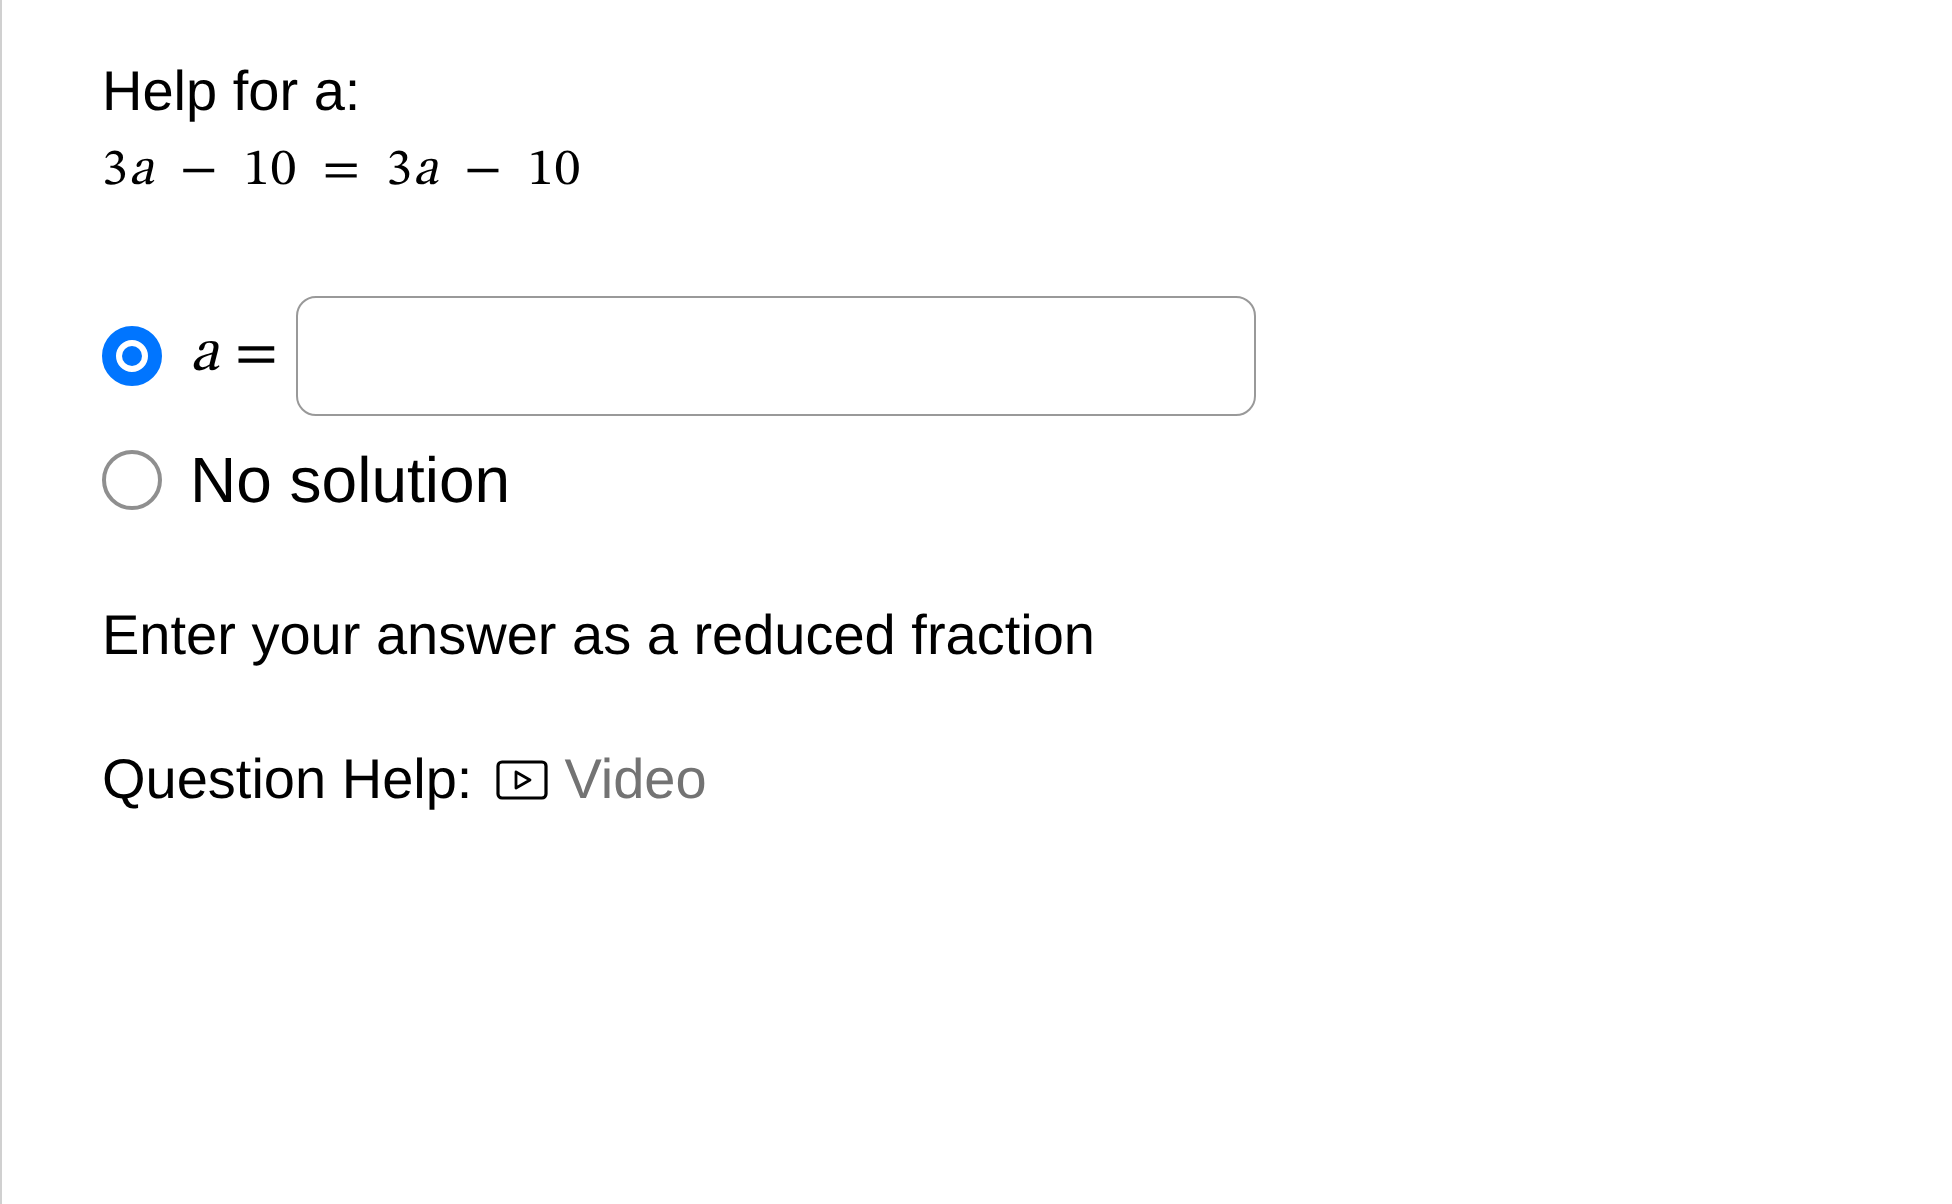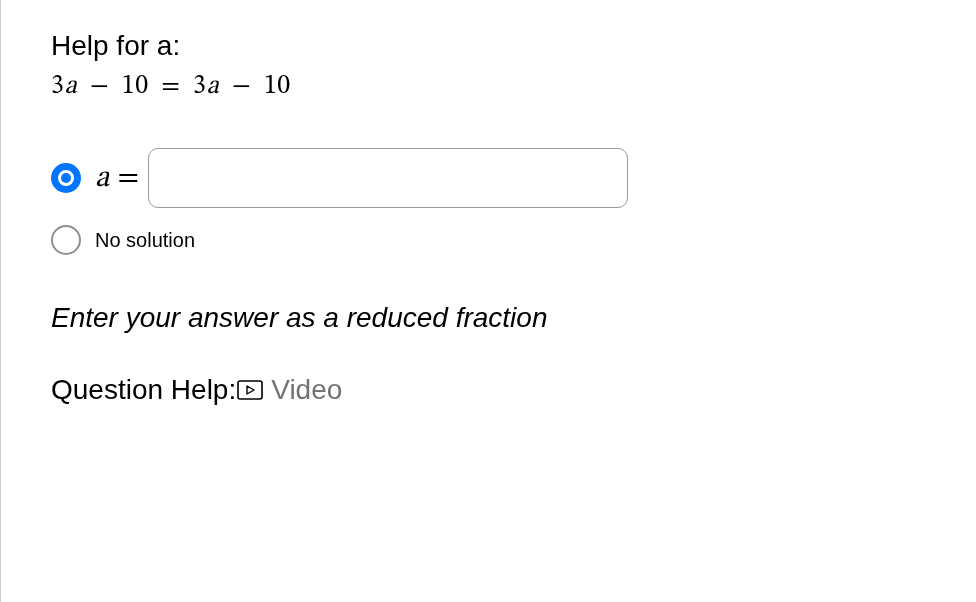--- a/index.html
+++ b/index.html
@@ -79,30 +79,29 @@
     .answer-input {
       height: 60px;
       width: 480px;
       border: 1.5px solid #999;
       border-radius: 10px;
       background: #fff;
       font-size: 24px;
       padding: 0 12px;
     }
     .option-text {
-      font-size: 20px;
+      font-size: 32px;
     }
     .hint {
-      font-style: italic;
       margin-bottom: 40px;
     }
     .help-row {
       display: flex;
       align-items: center;
-      gap: 1px;
+      gap: 12px;
     }
     .video-link {
       display: inline-flex;
       align-items: center;
       gap: 8px;
       color: #737373;
       cursor: pointer;
     }
     .video-icon {
       display: inline-flex;

